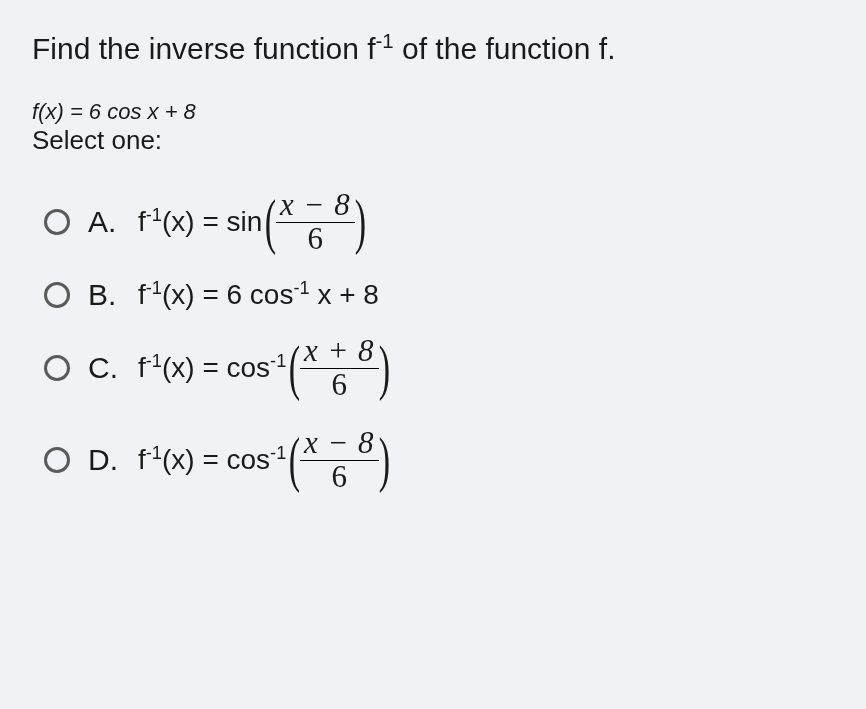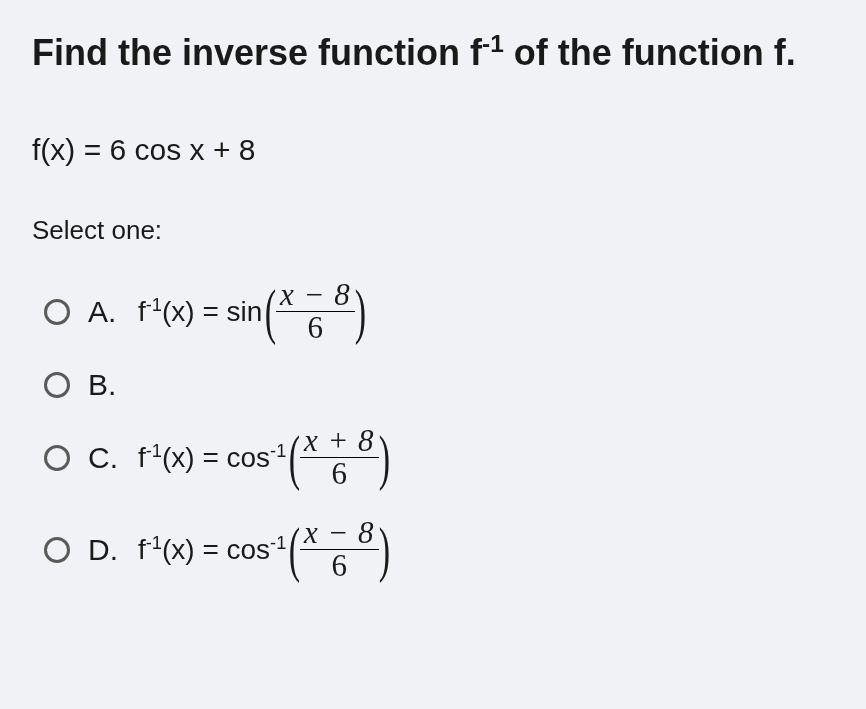--- a/index.html
+++ b/index.html
@@ -9,33 +9,33 @@
     }
     body {
       font-family: Arial, Helvetica, sans-serif;
       background: #f0f2f5;
       width: 866px;
       height: 709px;
       padding: 28px 32px;
       color: #1a1a1a;
     }
     .title {
-      font-size: 36px;
-      font-weight: bold;
-      margin-bottom: 56px;
+      font-size: 30px;
+      font-weight: normal;
+      margin-bottom: 31px;
       line-height: 1.3;
     }
     .title sup {
       font-size: 0.68em;
       vertical-align: super;
     }
     .equation {
-      font-size: 30px;
-      margin-bottom: 48px;
+      font-size: 22px;
       font-weight: normal;
+      font-style: italic;
     }
     .select-prompt {
       font-size: 26px;
       margin-bottom: 30px;
       font-weight: normal;
     }
     .options {
       padding-left: 12px;
     }
     .option-row {
@@ -137,20 +137,25 @@
           <span class="paren">)</span>
         </span>
       </span>
     </div>
   </div>
 
   <div class="option-row">
     <div class="radio"></div>
     <div class="option-label">
       <span class="letter">B.</span>
+      <span class="expr">
+        <span>
+          <span>f</span><sup>-1</sup><span>(x) = 6 cos</span><sup>-1</sup><span> x + 8</span>
+        </span>
+      </span>
     </div>
   </div>
 
   <div class="option-row">
     <div class="radio"></div>
     <div class="option-label">
       <span class="letter">C.</span>
       <span class="expr">
         <span>
           <span>f</span><sup>-1</sup><span>(x) = cos</span><sup>-1</sup>

